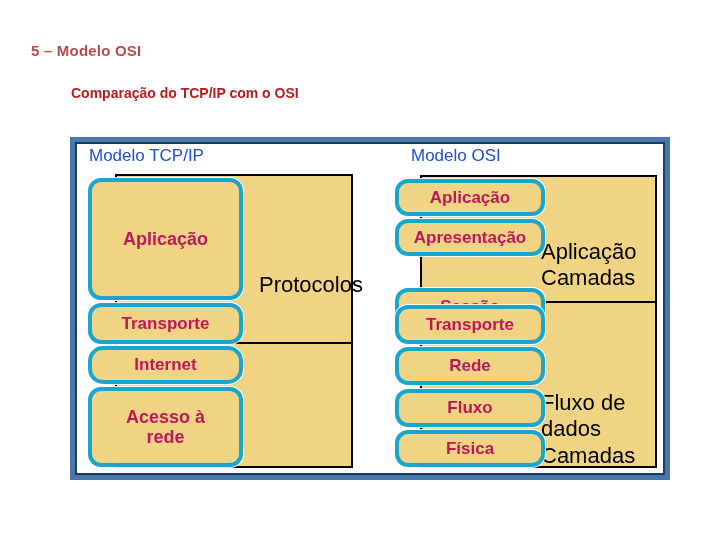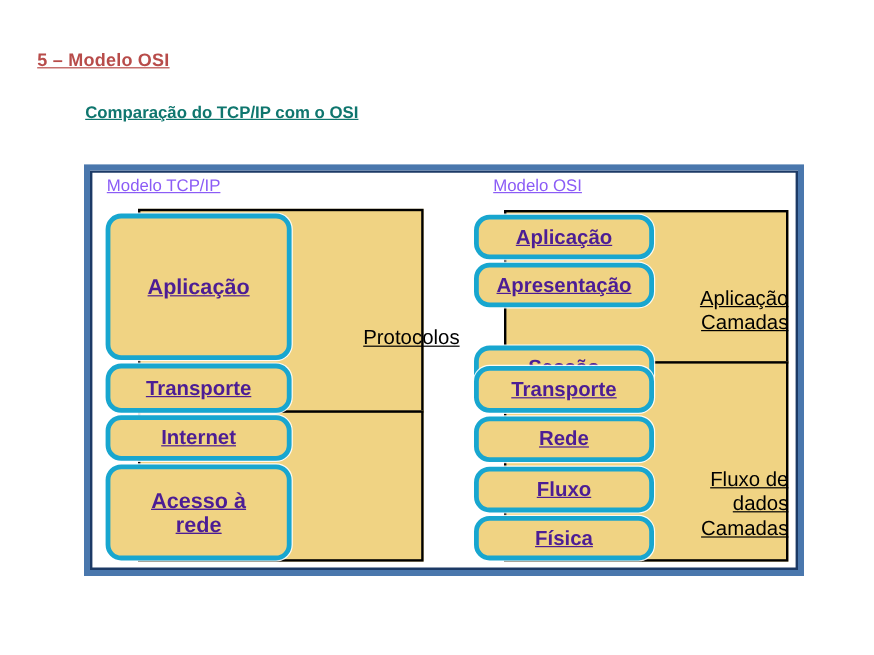--- a/index.html
+++ b/index.html
@@ -1,85 +1,85 @@
 <!DOCTYPE html>
 <html><head>
 <meta charset="utf-8">
 <style>
-  * { margin: 0; padding: 0; box-sizing: border-box; text-decoration: underline; }
+  * { margin: 0; padding: 0; box-sizing: border-box; }
   html, body { background: #ffffff; }
   body {
     font-family: "Liberation Sans", sans-serif;
     width: 728px; height: 546px; overflow: hidden;
   }
   .stage {
     position: relative;
     width: 728px; height: 546px;
     background: #ffffff;
   }
   .slide-title {
     position: absolute; left: 31px; top: 42px;
     font-size: 15px; font-weight: bold; color: #b84c4a;
     letter-spacing: 0.2px;
   }
   .slide-subtitle {
     position: absolute; left: 71px; top: 85px;
-    font-size: 14px; font-weight: bold; color: #0f766e;
+    font-size: 14px; font-weight: bold; color: #b91c1c;
   }
   .frame {
     position: absolute; left: 70px; top: 137px;
     width: 600px; height: 343px;
     background: #ffffff;
     border: 5px solid #4a77ad;
     box-shadow: inset 0 0 0 2px #1c3a66;
   }
   .model-header {
     position: absolute;
-    font-size: 14px; color: #8b5cf6; font-weight: normal;
+    font-size: 17px; color: #1d4ed8; font-weight: normal;
     white-space: nowrap;
   }
   .header-tcpip { left: 14px; top: 4px; }
   .header-osi  { left: 336px; top: 4px; }
 
   .region {
     position: absolute;
     background: #f0d383;
     border: 2px solid #000000;
   }
   .region-protocolos { left: 40px;  top: 32px;  width: 238px; height: 170px; }
   .region-redes      { left: 40px;  top: 200px; width: 238px; height: 126px; }
   .region-apl        { left: 345px; top: 33px;  width: 237px; height: 128px; }
   .region-fluxo      { left: 345px; top: 159px; width: 237px; height: 167px; }
 
   .region-label {
     position: absolute;
-    font-size: 17px; color: #000000;
-    text-align: right; line-height: 1.2;
+    font-size: 22px; color: #000000;
+    text-align: left; line-height: 1.2;
     white-space: pre-line;
   }
   .label-protocolos { left: 184px; top: 130px; width: 124px; }
   .label-redes      { left: 168px; top: 276px; width: 110px; }
   .label-apl        { left: 466px; top: 97px;  width: 116px; }
   .label-fluxo      { left: 466px; top: 248px; width: 116px; }
 
   .layer {
     position: absolute;
     background: #f0d383;
     border: 4px solid #18a6cf;
     border-radius: 13px;
     box-shadow: 0 0 0 1px rgba(255,255,255,0.9);
     display: flex; align-items: center; justify-content: center;
-    font-size: 17px; font-weight: bold; color: #4c1d95;
+    font-size: 17px; font-weight: bold; color: #be185d;
     text-align: center; line-height: 1.12;
   }
   
   .col-tcpip .layer { left: 13px; width: 155px; }
   .tcpip-aplicacao  { top: 36px;  height: 122px; font-size: 18px; }
   .tcpip-transporte { top: 161px; height: 41px; }
-  .tcpip-internet   { top: 204px; height: 38px; }
+  .tcpip-internet   { top: 204px; height: 38px; border-radius: 15px; }
   .tcpip-acesso     { top: 245px; height: 80px; font-size: 18px; }
   .tcpip-acesso .wrap-narrow { display: inline-block; width: 92px; }
 
   
   .col-osi .layer { left: 320px; width: 150px; }
   .osi-aplicacao    { top: 37px;  height: 37px; }
   .osi-apresentacao { top: 77px;  height: 37px; }
   .osi-sessao       { top: 117px; height: 38px; margin-top: 29px; }
   .osi-transporte   { top: 163px; height: 39px; }
   .osi-rede         { top: 205px; height: 38px; }

